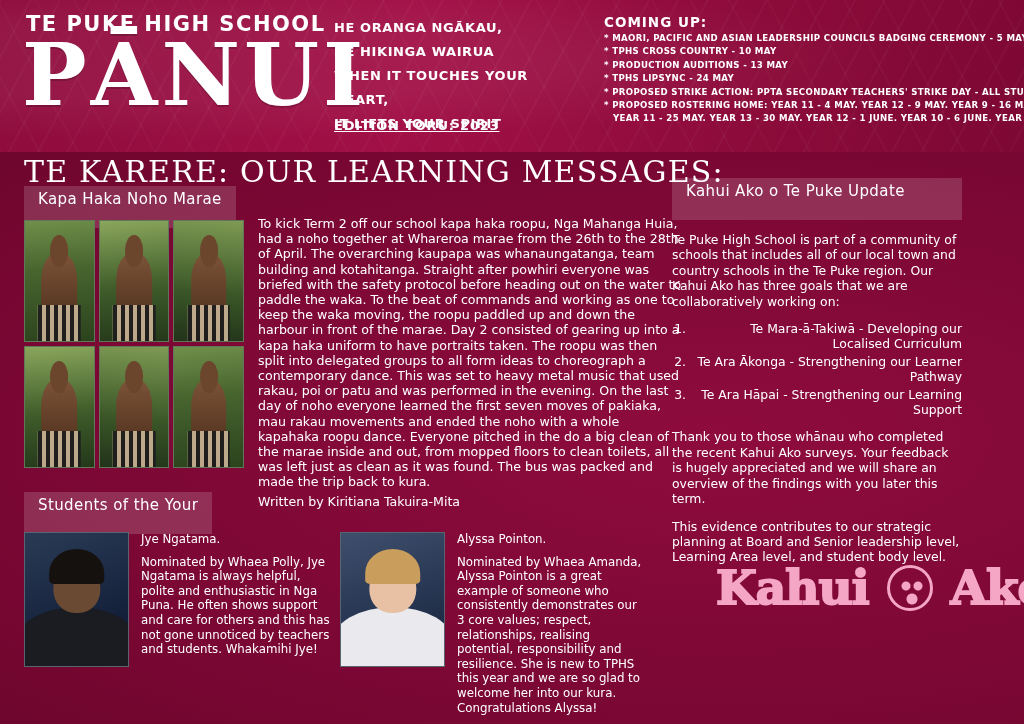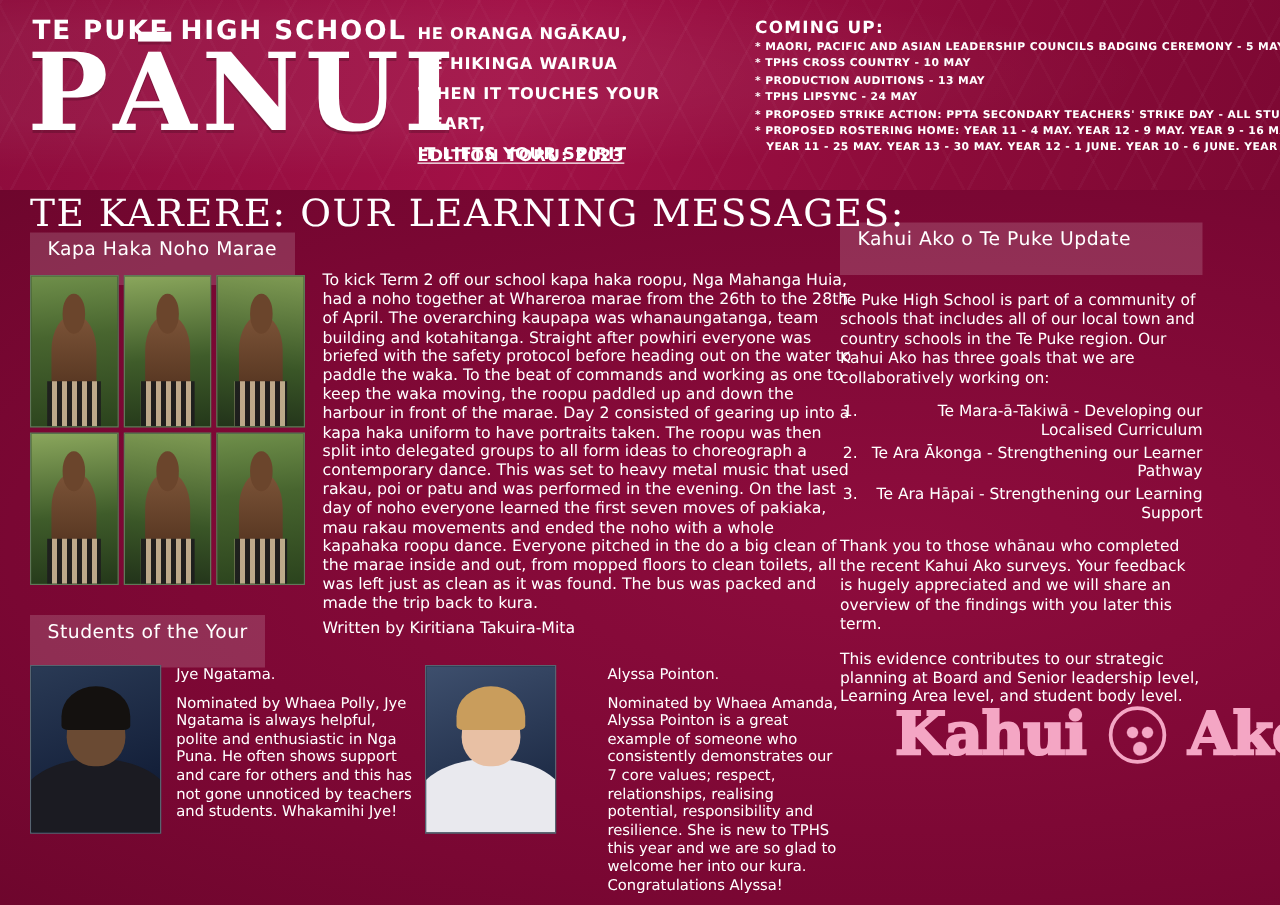--- a/index.html
+++ b/index.html
@@ -169,21 +169,21 @@
   #article .byline { margin-top:4px; }
 
   
   #sotw-ribbon { position:absolute; left:24px; top:340px; width:655px; }
   #sotw { position:absolute; left:24px; top:380px; width:660px; }
   .student {
     position:absolute; top:0;
     display:flex;
   }
   .student.s1 { left:0; }
-  .student.s2 { left:316px;gap:29px; }
+  .student.s2 { left:316px; }
   .portrait {
     width:105px; height:135px;
     border:1px solid rgba(255,255,255,.3);
     position:relative; overflow:hidden;
     background:#123;
     flex:0 0 auto;
   }
   .portrait .pbg-a { position:absolute; inset:0; background:linear-gradient(160deg,#2a3a55 0%,#14203a 70%,#0d1629 100%); }
   .portrait .pbg-b { position:absolute; inset:0; background:linear-gradient(160deg,#3e4f6d 0%,#202e49 70%,#131d30 100%); }
   .portrait .shoulders {
@@ -369,21 +369,21 @@
 
     <div class="student s2">
       <div class="portrait">
         <div class="pbg-b"></div>
         <div class="shoulders light"></div>
         <div class="face light"></div>
         <div class="hair blonde"></div>
       </div>
       <div class="stu-text">
         <div class="stu-name">Alyssa Pointon.</div>
-        <div>Nominated by Whaea Amanda, Alyssa Pointon is a great example of someone who consistently demonstrates our 7 core values; respect, relationships, realising potential, responsibility and resilience. She is new to TPHS this year and we are so glad to welcome her into our kura. Congratulations Alyssa!</div>
+        <div>Nominated by Whaea Amanda, Alyssa Pointon is a great example of someone who consistently demonstrates our 3 core values; respect, relationships, realising potential, responsibility and resilience. She is new to TPHS this year and we are so glad to welcome her into our kura. Congratulations Alyssa!</div>
       </div>
     </div>
   </div>
 
   <div id="right-col">
     <span class="ribbon ribbon-inner" id="kahui-ribbon">Kahui Ako o Te Puke Update</span>
     <div id="kahui-body">
       <p>Te Puke High School is part of a community of schools that includes all of our local town and country schools in the Te Puke region. Our Kahui Ako has three goals that we are collaboratively working on:</p>
       <ol>
         <li>Te Mara-ā-Takiwā - Developing our Localised Curriculum</li>

